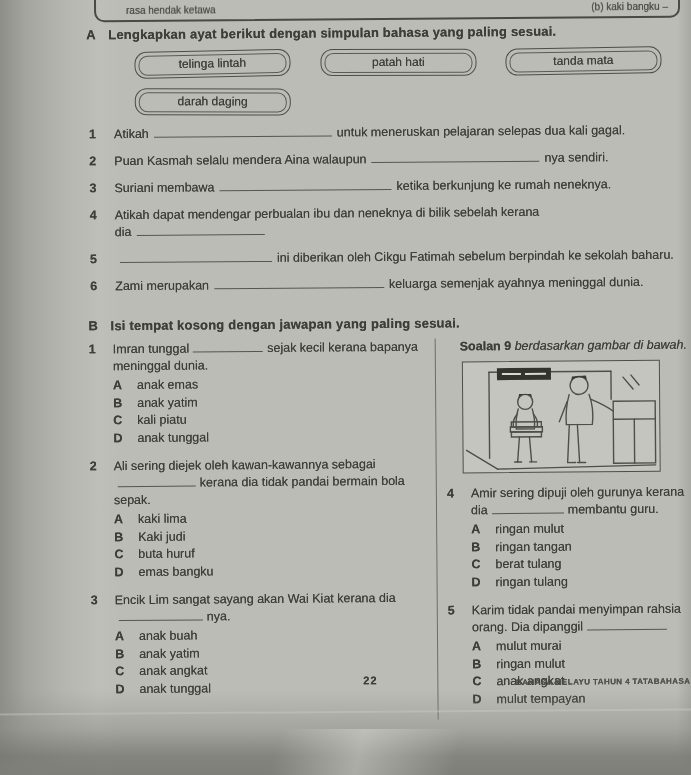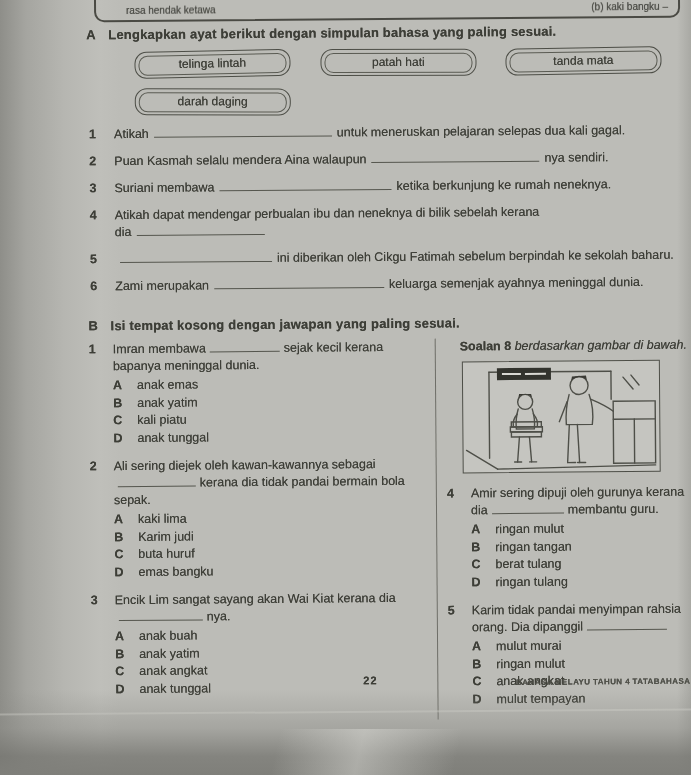--- a/index.html
+++ b/index.html
@@ -144,35 +144,35 @@
     <div class="sec-head">
       <span class="sec-letter">B</span><span>Isi tempat kosong dengan jawapan yang paling sesuai.</span>
     </div>
 
     <div class="cols">
 
       <div class="col-left">
 
         <div class="q">
           <span class="num">1</span>
-          <span>Imran membawa</span><span class="qblank qw1"></span><span>sejak kecil kerana bapanya meninggal dunia.</span>
+          <span>Imran tunggal</span><span class="qblank qw1"></span><span>sejak kecil kerana bapanya meninggal dunia.</span>
           <div class="opts">
             <div class="opt"><span class="letter">A</span><span>anak emas</span></div>
             <div class="opt"><span class="letter">B</span><span>anak yatim</span></div>
             <div class="opt"><span class="letter">C</span><span>kali piatu</span></div>
             <div class="opt"><span class="letter">D</span><span>anak tunggal</span></div>
           </div>
         </div>
 
         <div class="q">
           <span class="num">2</span>
           <span>Ali sering diejek oleh kawan-kawannya sebagai</span><span class="qblank qw2"></span><span>kerana dia tidak pandai bermain bola sepak.</span>
           <div class="opts">
             <div class="opt"><span class="letter">A</span><span>kaki lima</span></div>
-            <div class="opt"><span class="letter">B</span><span>Karim judi</span></div>
+            <div class="opt"><span class="letter">B</span><span>Kaki judi</span></div>
             <div class="opt"><span class="letter">C</span><span>buta huruf</span></div>
             <div class="opt"><span class="letter">D</span><span>emas bangku</span></div>
           </div>
         </div>
 
         <div class="q">
           <span class="num">3</span>
           <span>Encik Lim sangat sayang akan Wai Kiat kerana dia</span><span class="qblank qw3"></span><span>nya.</span>
           <div class="opts">
             <div class="opt"><span class="letter">A</span><span>anak buah</span></div>
@@ -180,21 +180,21 @@
             <div class="opt"><span class="letter">C</span><span>anak angkat</span></div>
             <div class="opt"><span class="letter">D</span><span>anak tunggal</span></div>
           </div>
         </div>
 
       </div>
 
       <div class="col-right">
 
         <div class="q4note">
-          <span class="bold">Soalan 8</span>
+          <span class="bold">Soalan 9</span>
           <span class="ital">berdasarkan gambar di bawah.</span>
         </div>
 
         <svg class="pic" viewBox="0 0 196 110" xmlns="http://www.w3.org/2000/svg">
           <g stroke="#4e4f48" stroke-width="1.4" fill="none" stroke-linecap="round">
 
             <line x1="26" y1="10" x2="26" y2="96"></line>
             <line x1="26" y1="10" x2="148" y2="10"></line>
             <line x1="148" y1="10" x2="148" y2="38"></line>
 

